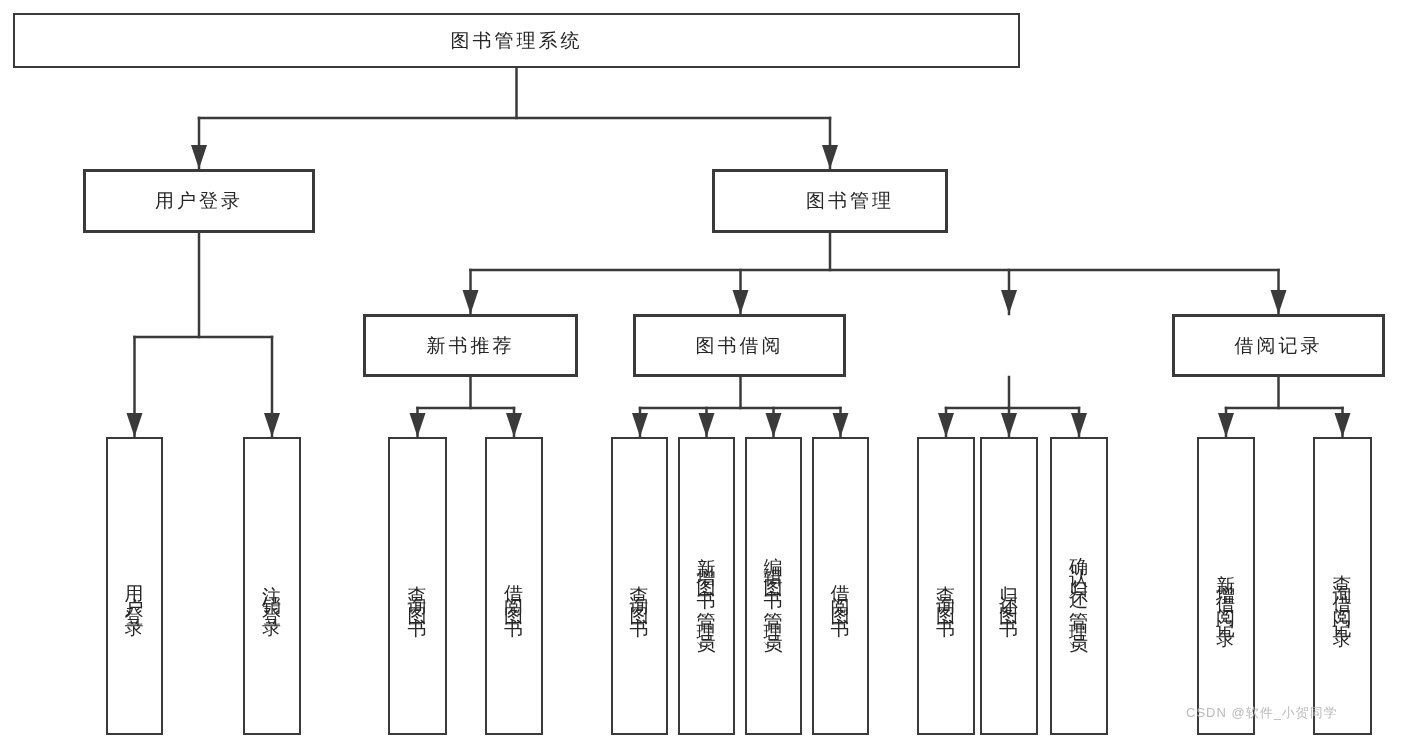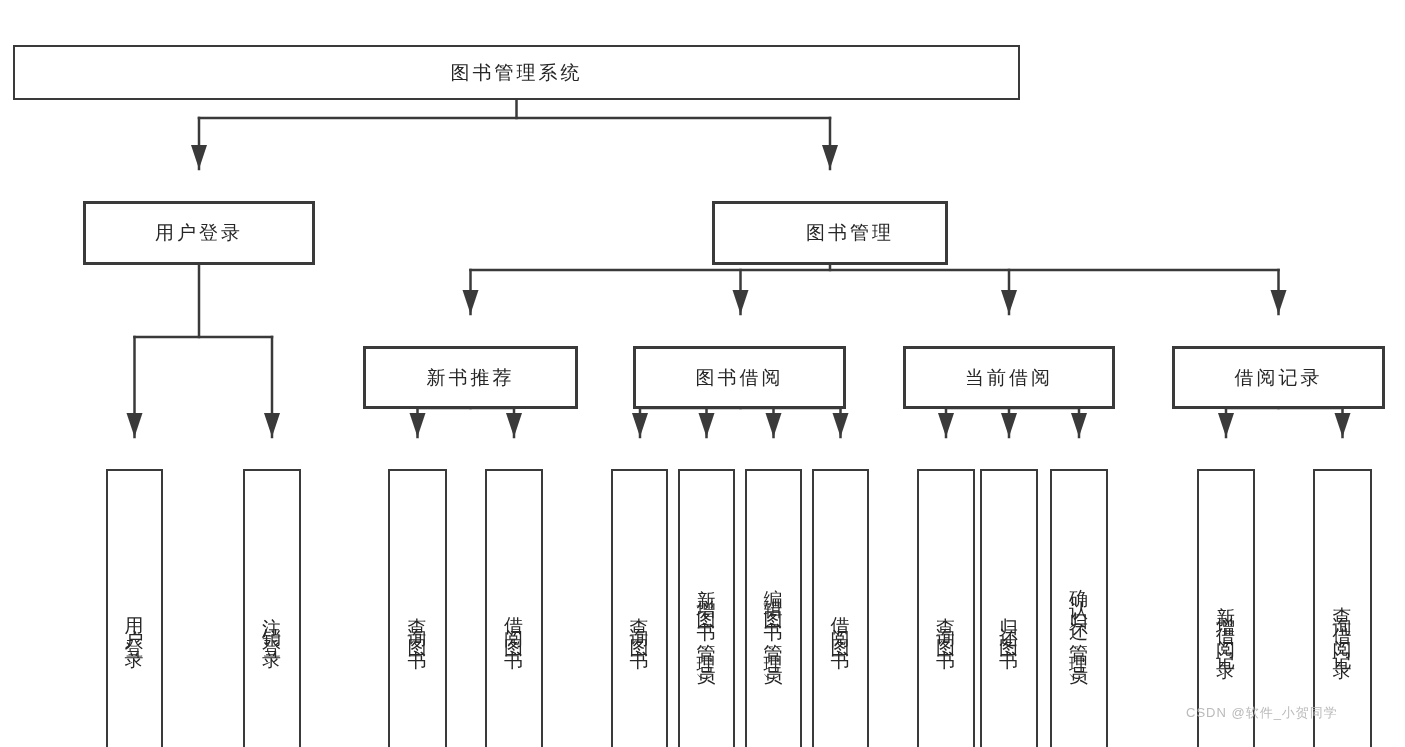--- a/index.html
+++ b/index.html
@@ -24,21 +24,20 @@
   .node {
     position: absolute;
     box-sizing: border-box;
     background: #ffffff;
     border: 3px solid #3a3a3a;
     display: flex;
     align-items: center;
     justify-content: center;
     z-index: 2;
     color: #262626;
-    margin-top: 32px;
   }
   .node.root {
     border-width: 2px;
   }
   .node .hlabel {
     font-size: 19px;
     letter-spacing: 3px;
     white-space: nowrap;
   }
   .node.vnode {
@@ -129,23 +128,20 @@
   <div class="node" style="left:712px; top:169px; width:236px; height:64px;padding-left:40px;">
     <span class="hlabel">图书管理</span>
   </div>
 
   <div class="node" style="left:363px; top:314px; width:215px; height:63px;align-items:center;">
     <span class="hlabel">新书推荐</span>
   </div>
   <div class="node" style="left:633px; top:314px; width:213px; height:63px;">
     <span class="hlabel">图书借阅</span>
   </div>
-  <div class="node" style="left:903px; top:314px; width:212px; height:63px;">
-    <span class="hlabel">当前借阅</span>
-  </div>
   <div class="node" style="left:1172px; top:314px; width:213px; height:63px;">
     <span class="hlabel">借阅记录</span>
   </div>
 
   <div class="node vnode" style="left:106px; top:437px; width:57px; height:298px;">
     <span class="vlabel">用户登录</span>
   </div>
   <div class="node vnode" style="left:243px; top:437px; width:58px; height:298px;">
     <span class="vlabel">注销登录</span>
   </div>

